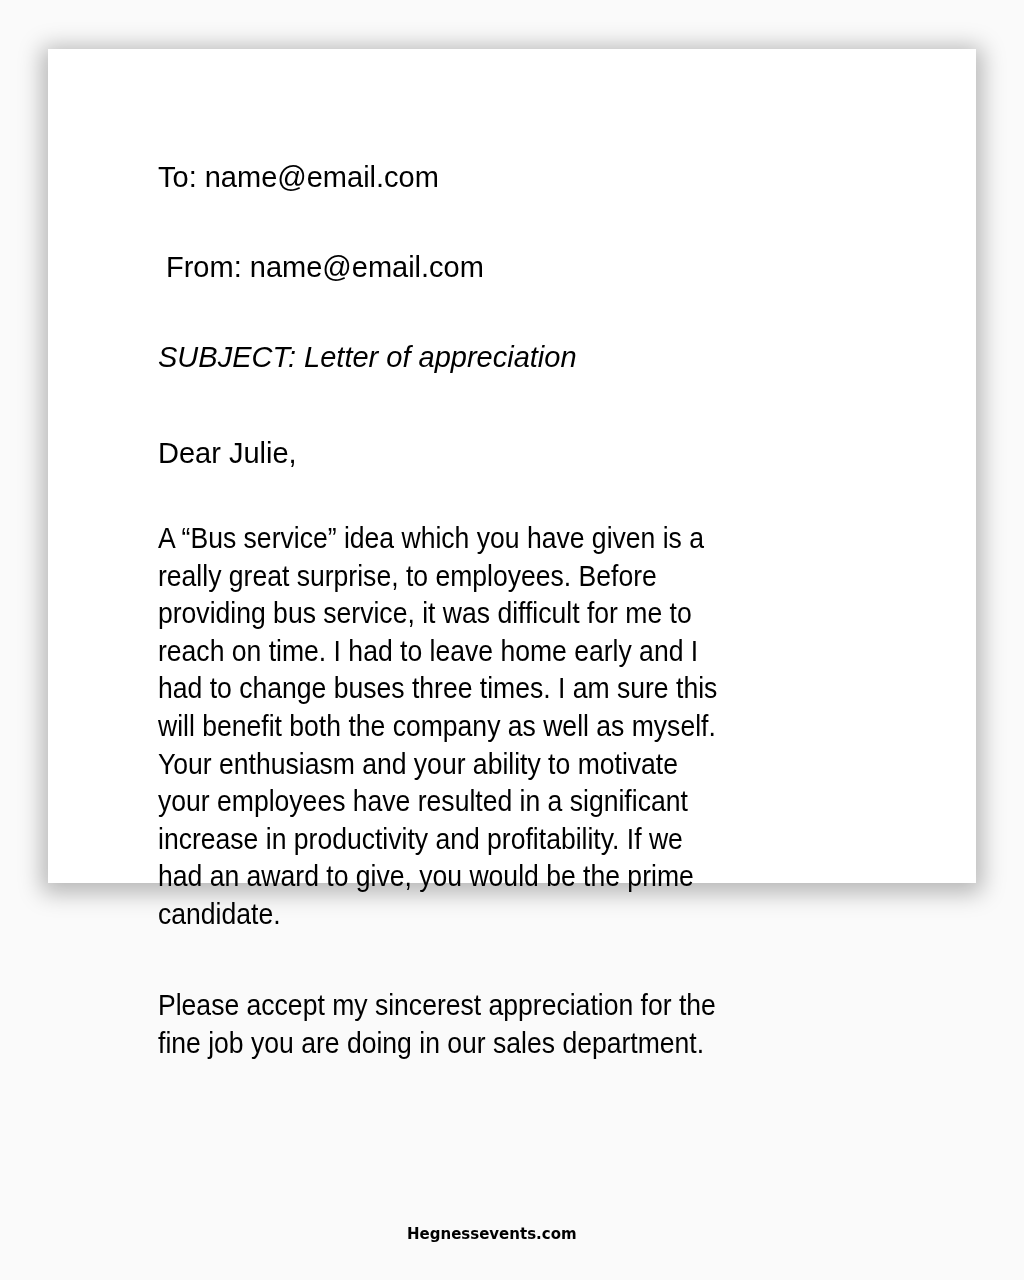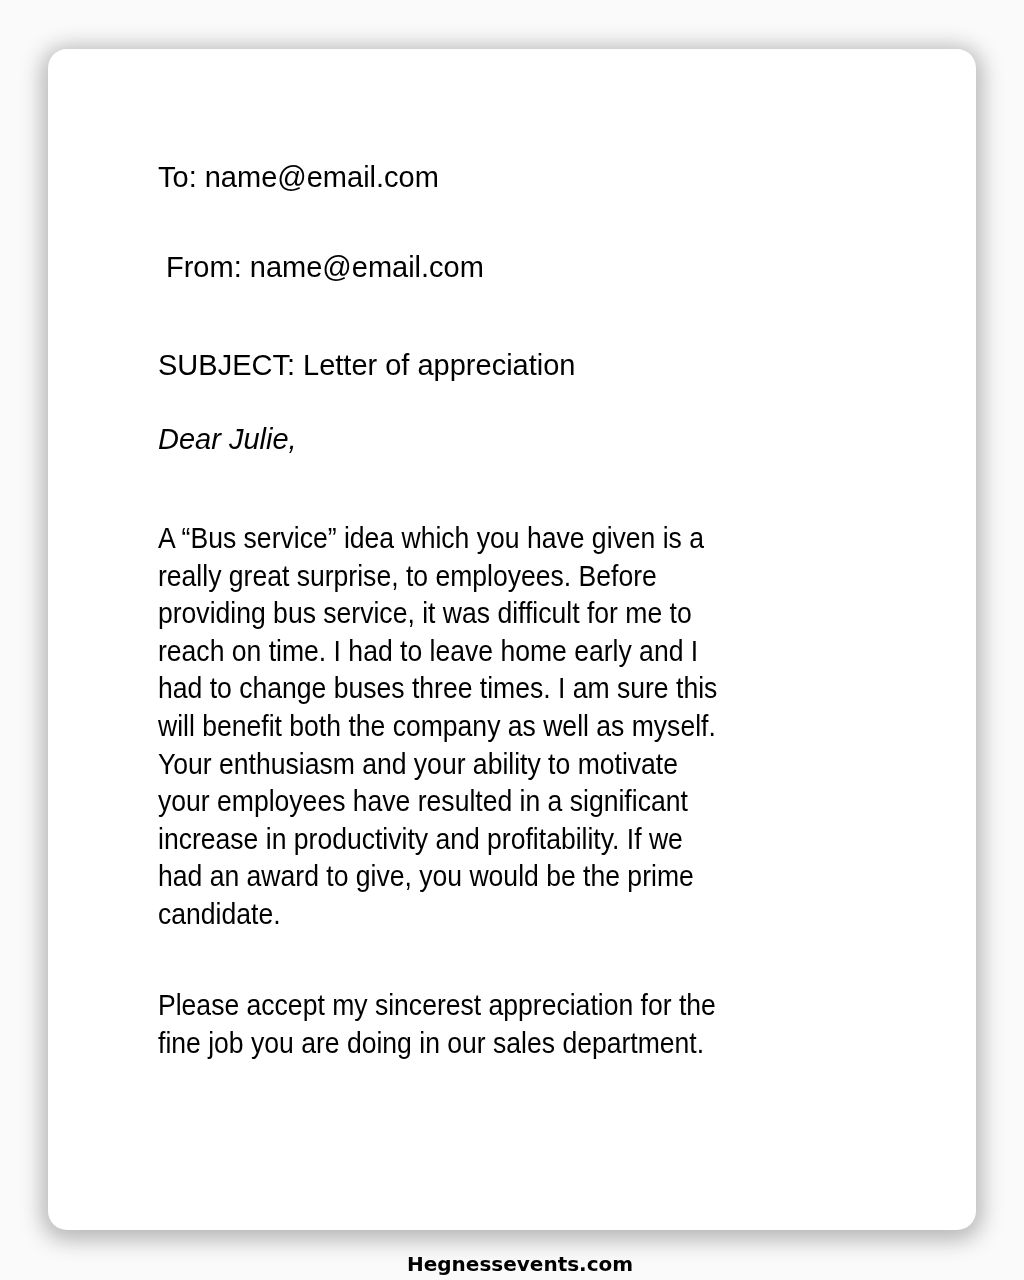--- a/index.html
+++ b/index.html
@@ -1,30 +1,30 @@
 <!DOCTYPE html>
 <html><head>
 <meta charset="utf-8">
 <style>
   html,body{margin:0;padding:0;}
   body{width:1024px;height:1280px;background:#fafafa;position:relative;overflow:hidden;font-family:"Liberation Sans",sans-serif;color:#000;}
-  .page{position:absolute;left:48px;top:49px;width:928px;height:1181px;background:#fff;box-shadow:0 4px 22px 6px rgba(0,0,0,0.28);border-radius:19px;}
+  .page{position:absolute;left:48px;top:49px;width:928px;height:834px;background:#fff;box-shadow:0 4px 22px 6px rgba(0,0,0,0.28);}
   .hdr{position:absolute;left:110px;font-size:29px;line-height:32px;white-space:nowrap;}
   .body-para{position:absolute;left:110px;font-size:29.5px;line-height:37.6px;white-space:nowrap;transform-origin:0 0;transform:scaleX(0.9);}
   .body-para .ln{display:block;}
-  .footer{position:absolute;left:359px;top:1205px;font-family:"DejaVu Sans",sans-serif;font-weight:bold;font-size:20px;line-height:20px;white-space:nowrap;}
+  .footer{position:absolute;left:359px;top:1175px;font-family:"DejaVu Sans",sans-serif;font-weight:bold;font-size:15px;line-height:20px;white-space:nowrap;}
 </style>
 </head>
 <body>
 
 <div class="page">
   <div class="hdr" style="top:112px;">To: name@email.com</div>
   <div class="hdr" style="top:202px;margin-left:8px;">From: name@email.com</div>
-  <div class="hdr" style="top:300px;">SUBJECT: Letter of appreciation</div>
-  <div class="hdr" style="top:374px;font-style:italic;">Dear Julie,</div>
+  <div class="hdr" style="top:292px;font-style:italic;">SUBJECT: Letter of appreciation</div>
+  <div class="hdr" style="top:388px;">Dear Julie,</div>
 
   <div class="body-para" style="top:470px;">
     <span class="ln">A “Bus service” idea which you have given is a</span>
     <span class="ln">really great surprise, to employees. Before</span>
     <span class="ln">providing bus service, it was difficult for me to</span>
     <span class="ln">reach on time. I had to leave home early and I</span>
     <span class="ln">had to change buses three times. I am sure this</span>
     <span class="ln">will benefit both the company as well as myself.</span>
     <span class="ln">Your enthusiasm and your ability to motivate</span>
     <span class="ln">your employees have resulted in a significant</span>

